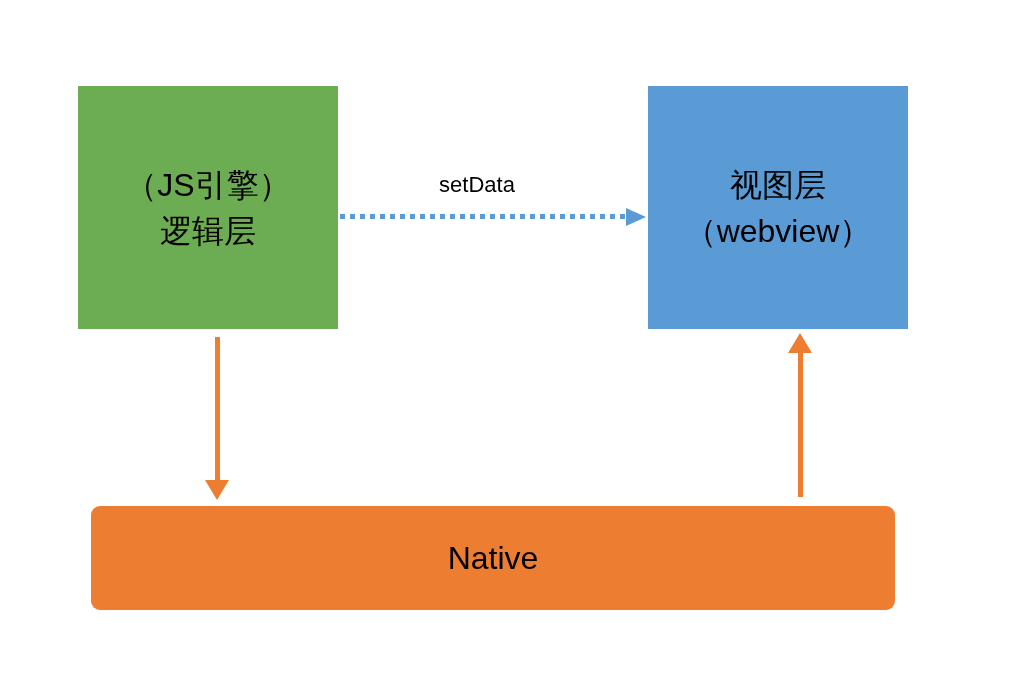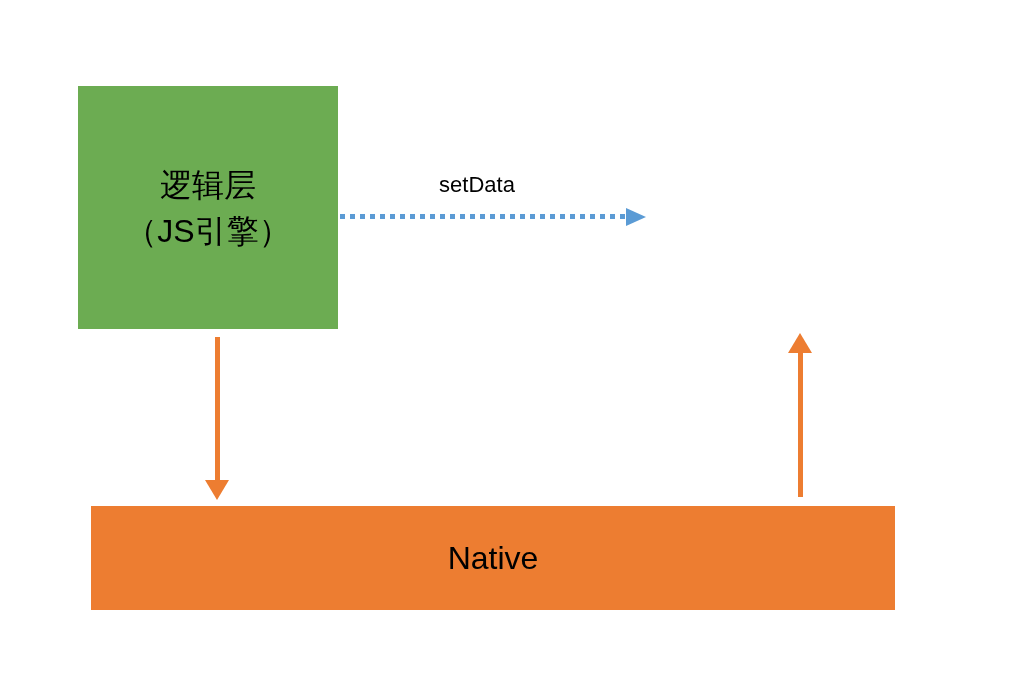--- a/index.html
+++ b/index.html
@@ -34,20 +34,21 @@
   .node-view {
     left: 648px; top: 86px;
     width: 260px; height: 243px;
     background: var(--blue);
   }
   .node-native {
     left: 91px; top: 506px;
     width: 804px; height: 104px;
     background: var(--orange);
     font-size: 32px;
+    border-radius: 9px;
   }
   .edge-label {
     position: absolute;
     left: 377px; top: 172px;
     width: 200px;
     text-align: center;
     font-size: 22px;
     color: var(--text, #000);
   }
   
@@ -85,24 +86,28 @@
   }
   .v-head-down { left: 205px; top: 480px; border-top: 20px solid var(--orange); }
   .v-head-up   { left: 788px; top: 333px; border-bottom: 20px solid var(--orange); }
 </style>
 </head>
 <body>
 
 <div class="stage">
 
   <div class="node node-logic">
+    <div>（JS引擎）</div>
     <div>逻辑层</div>
-    <div>（JS引擎）</div>
   </div>
 
+  <div class="node node-view">
+    <div>视图层</div>
+    <div>（webview）</div>
+  </div>
 
   <div class="node node-native">
     <div>Native</div>
   </div>
 
   <div class="edge-label">setData</div>
   <div class="dotted-line"></div>
   <div class="dotted-head"></div>
 
   <div class="v-line v-line-left"></div>

